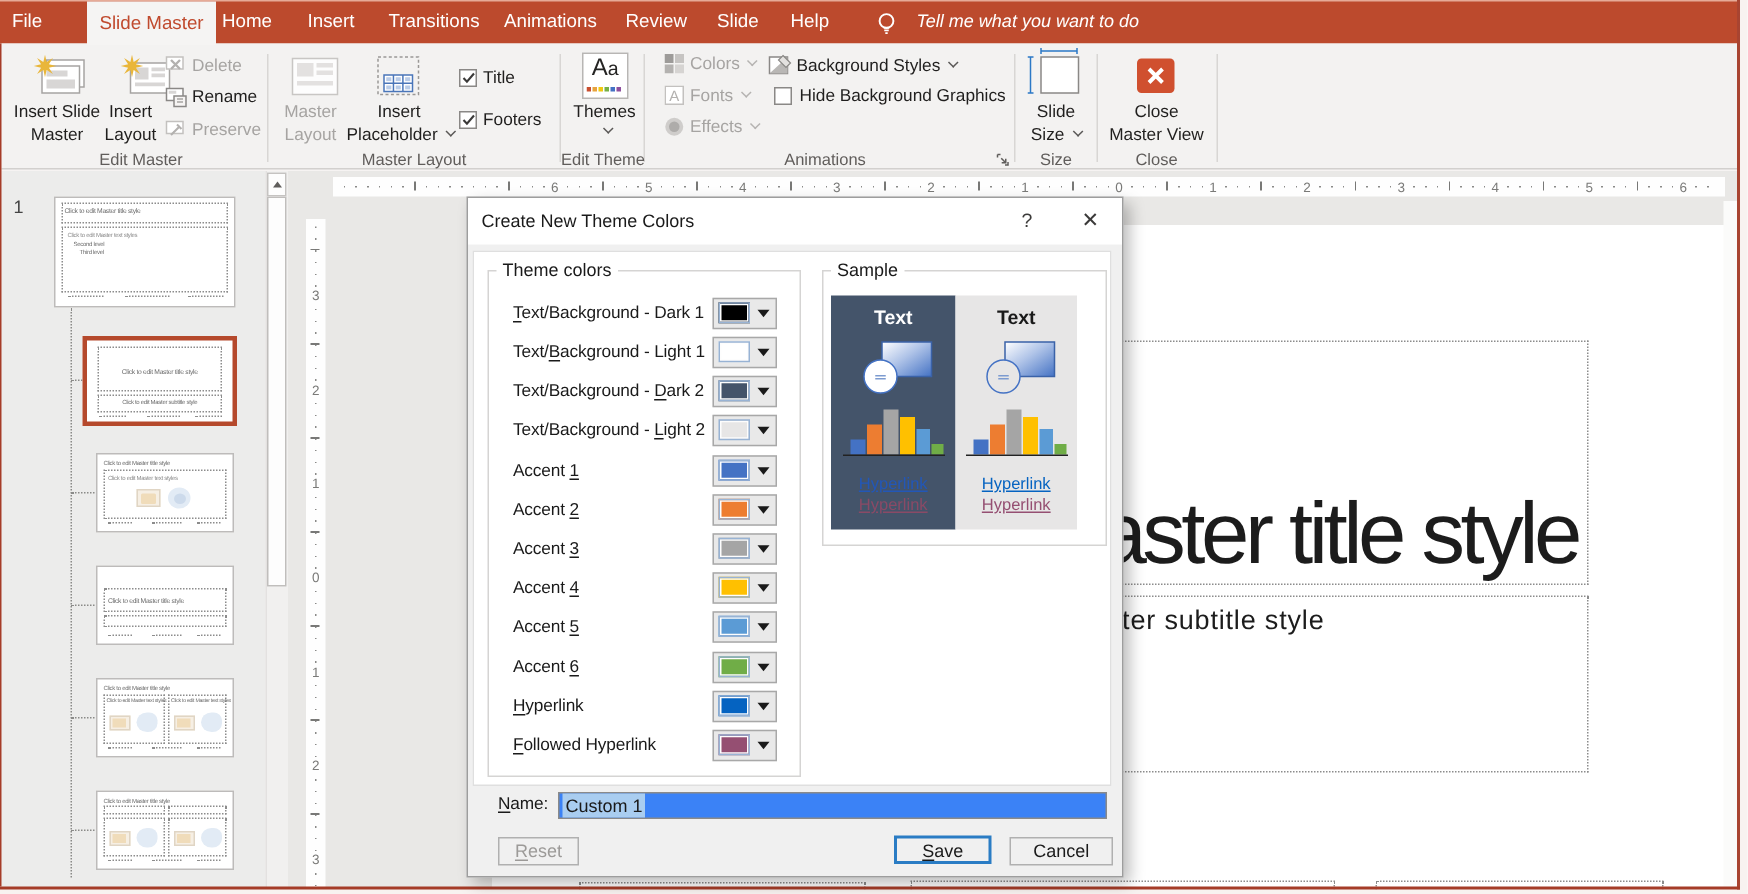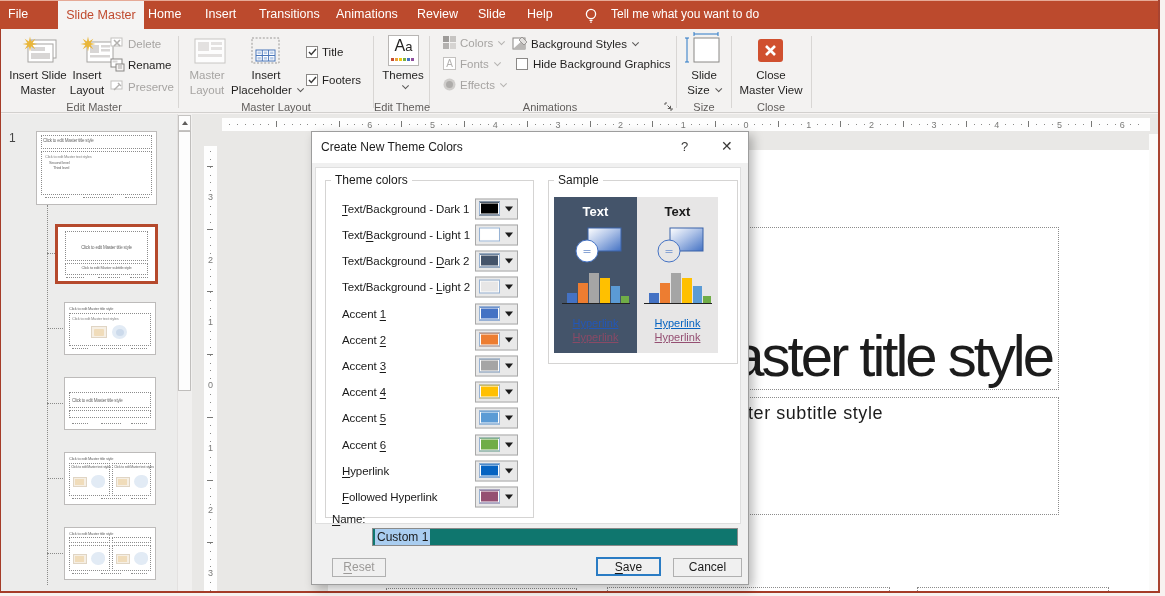--- a/index.html
+++ b/index.html
@@ -72,21 +72,21 @@
 
   <div class="tab" style="left:8px;width:50px;">File</div>
   <div id="tabactive">Slide Master</div>
   <div class="tab" style="left:148px;width:46px;">Home</div>
   <div class="tab" style="left:205px;width:44px;">Insert</div>
   <div class="tab" style="left:259px;width:66px;">Transitions</div>
   <div class="tab" style="left:336px;width:70px;">Animations</div>
   <div class="tab" style="left:417px;width:50px;">Review</div>
   <div class="tab" style="left:478px;width:40px;">Slide</div>
   <div class="tab" style="left:527px;width:36px;">Help</div>
-  <div class="tab" style="left:611px;width:170px;text-align:left;font-size:12px;">Tell me what you want to do</div>
+  <div class="tab" style="left:611px;width:170px;text-align:left;font-size:12px;font-style:italic;">Tell me what you want to do</div>
   <svg class="abs" style="left:583px;top:7px;" width="16" height="18" viewBox="0 0 16 18">
     <circle cx="8" cy="7" r="4.6" fill="none" stroke="#fff" stroke-width="1.3"></circle>
     <path d="M6.2 11.5 L9.8 11.5 M6.5 13.3 L9.5 13.3 M7.2 15.1 L8.8 15.1" stroke="#fff" stroke-width="1.2"></path>
   </svg>
 
   <div class="rsep" style="left:178px;"></div>
   <div class="rsep" style="left:373px;"></div>
   <div class="rsep" style="left:429px;"></div>
   <div class="rsep" style="left:676px;"></div>
   <div class="rsep" style="left:731px;"></div>
@@ -484,22 +484,22 @@
         <rect x="27" y="5" width="10" height="30" fill="#a5a5a5"></rect>
         <rect x="38" y="10" width="10" height="25" fill="#ffc000"></rect>
         <rect x="49" y="18" width="9" height="17" fill="#5b9bd5"></rect>
         <rect x="59" y="28" width="8" height="7" fill="#70ad47"></rect>
         <rect x="0" y="35" width="68" height="1" fill="#222"></rect>
       </svg>
       <div class="abs" style="left:0;right:0;top:120px;text-align:center;font-size:11px;color:#0563c1;text-decoration:underline;">Hyperlink</div>
       <div class="abs" style="left:0;right:0;top:134px;text-align:center;font-size:11px;color:#954f72;text-decoration:underline;">Hyperlink</div>
     </div>
 
-    <div class="rowlab" style="left:20px;top:387px;"><u>N</u>ame:</div>
-    <div class="abs" style="left:60px;top:396px;width:366px;height:18px;background:#0f766e;border:1px solid #8a8a8a;font-size:12px;color:#1a1a1a;line-height:16px;">
+    <div class="rowlab" style="left:20px;top:404px;"><u>N</u>ame:</div>
+    <div class="abs" style="left:60px;top:396px;width:366px;height:18px;background:#3b82f6;border:1px solid #8a8a8a;font-size:12px;color:#1a1a1a;line-height:16px;">
       <span style="background:#a9cdf0;padding:1px 2px;margin-left:2px;">Custom 1</span>
     </div>
 
     <div class="dbtn" style="left:20px;top:426px;width:54px;color:#9c9a98;line-height:17px;"><u>R</u>eset</div>
     <div class="dbtn" style="left:284px;top:425px;width:65px;border:2px solid #2a7cc4;line-height:16px;"><u>S</u>ave</div>
     <div class="dbtn" style="left:361px;top:426px;width:69px;line-height:17px;">Cancel</div>
   </div>
 </div>
 
 </body></html>

